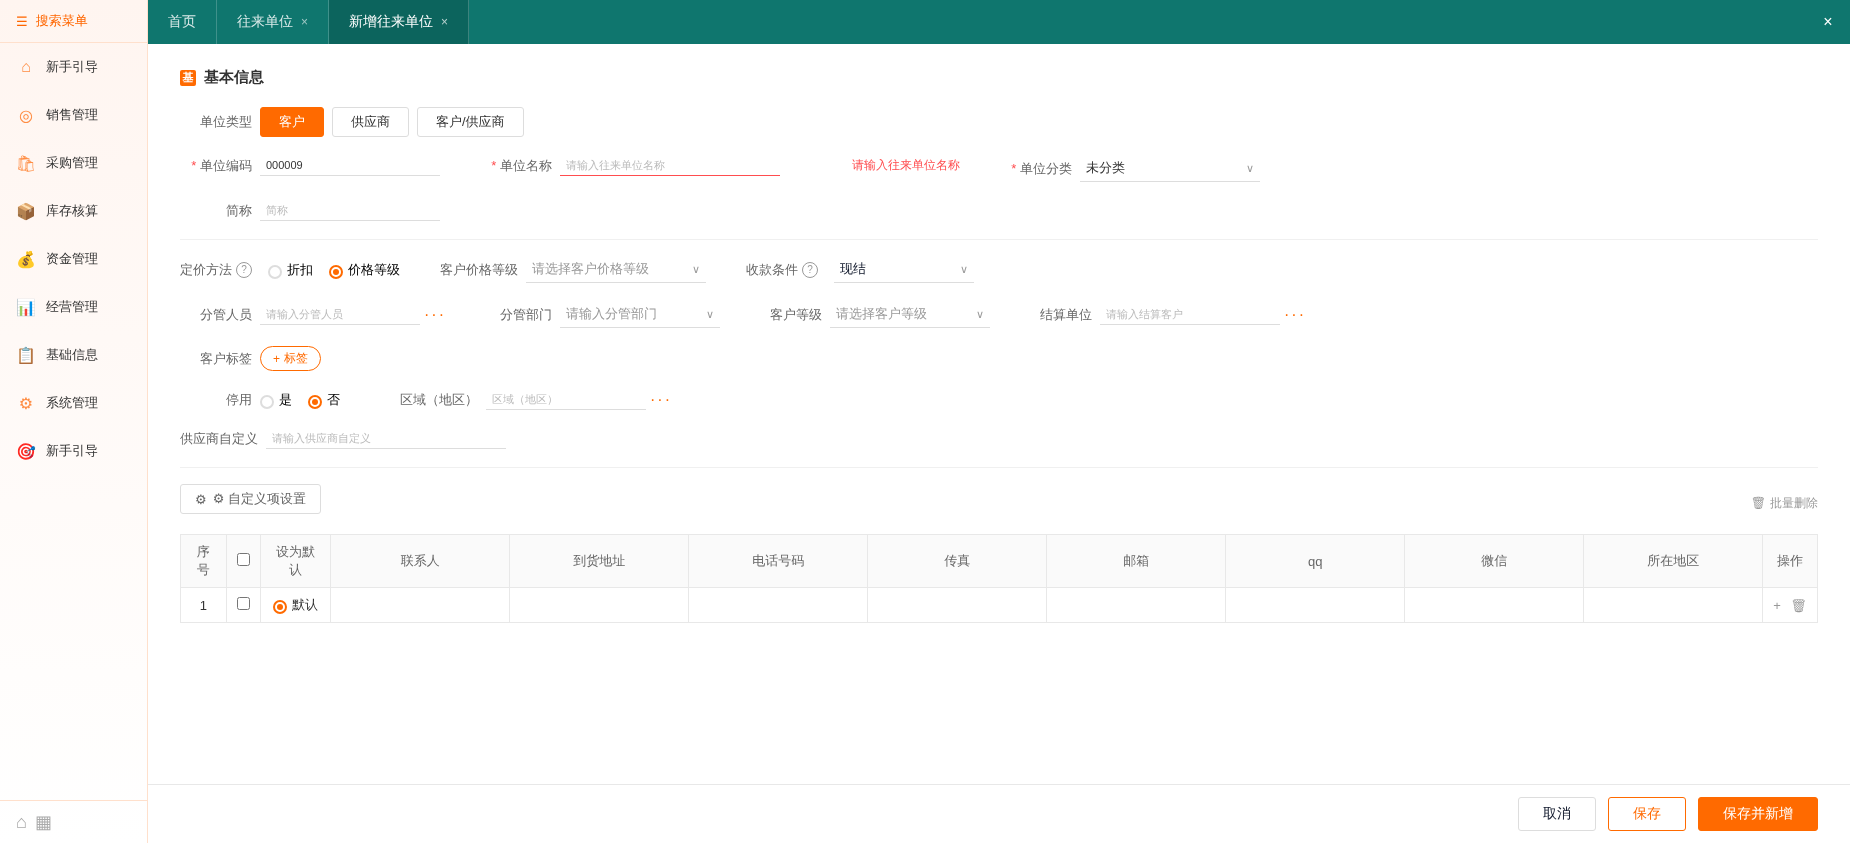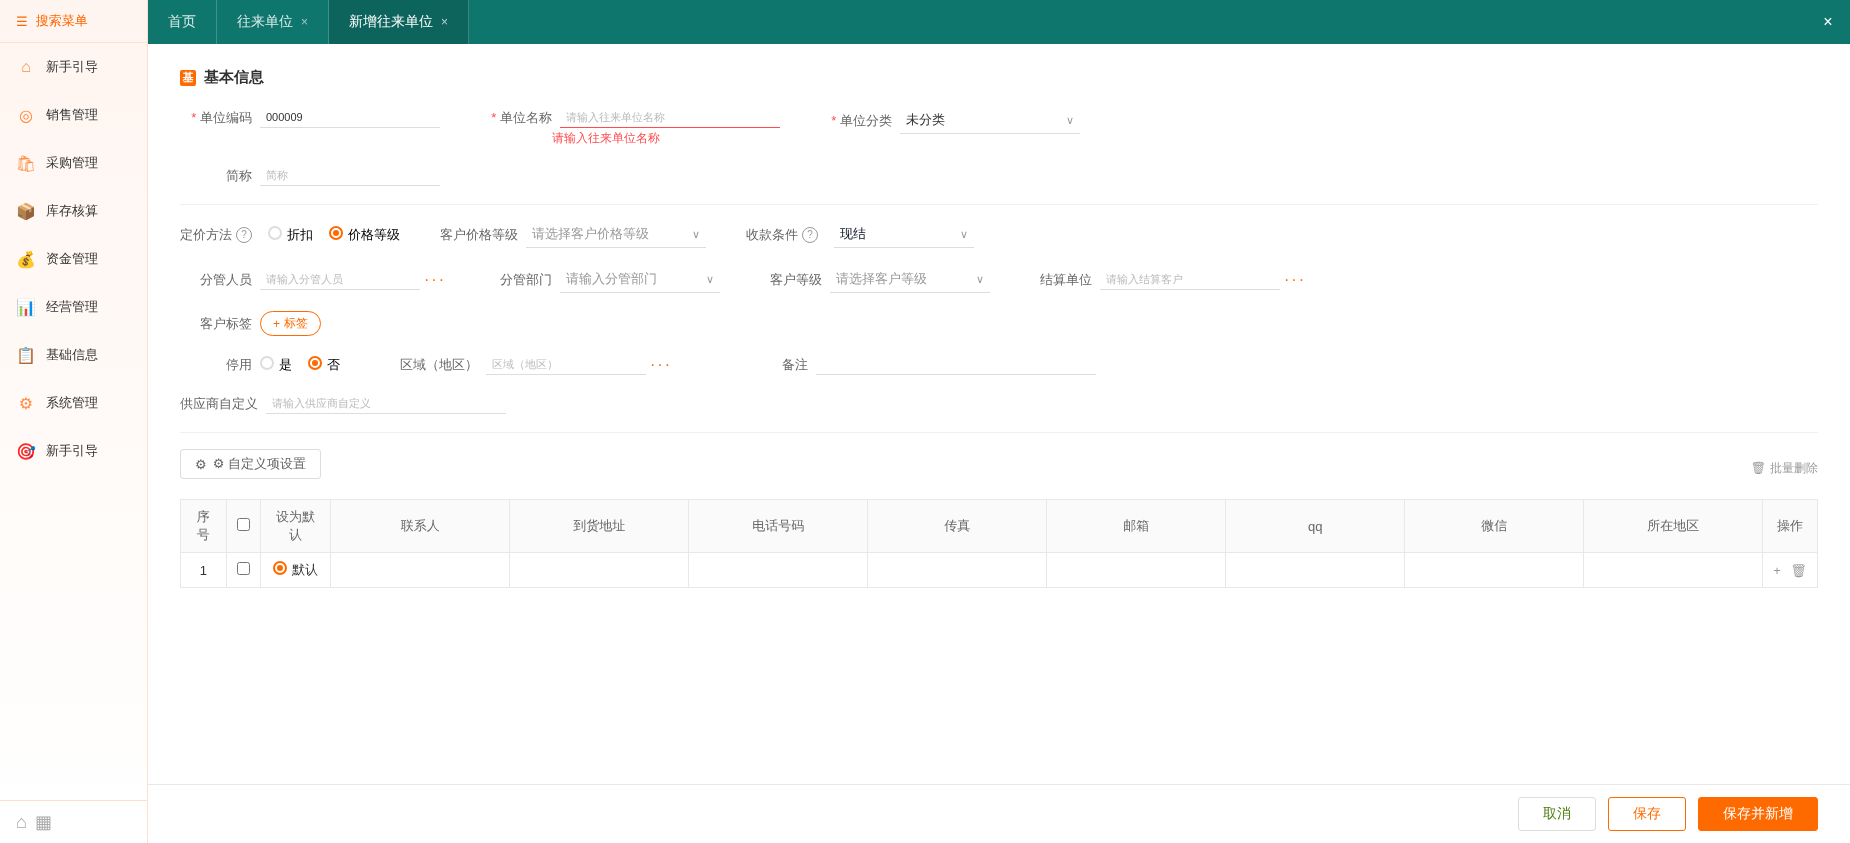--- a/index.html
+++ b/index.html
@@ -169,21 +169,21 @@
     }
     .form-select-text { flex: 1; color: #999; }
     .form-select-arrow { color: #999; font-size: 11px; }
     .error-hint { color: #ff4d4f; font-size: 12px; margin-top: 2px; }
     .field-item {
       display: flex;
       align-items: center;
     }
     .field-item-vert {
       display: flex;
-      flex-direction: column;
+      flex-direction: row;
     }
 
     
     .unit-type-group {
       display: flex;
       gap: 8px;
     }
     .unit-type-btn {
       padding: 5px 18px;
       border: 1px solid #ddd;
@@ -194,21 +194,21 @@
       color: #333;
     }
     .unit-type-btn.active {
       background: #ff6a00;
       border-color: #ff6a00;
       color: #fff;
     }
 
     
     .radio-group { display: flex; align-items: center; gap: 16px; }
-    .radio-item { display: flex; align-items: flex-start; gap: 5px; cursor: pointer; }
+    .radio-item { display: flex; align-items: flex-end; gap: 5px; cursor: pointer; }
     .radio-circle {
       width: 14px; height: 14px;
       border-radius: 50%;
       border: 2px solid #ddd;
       display: flex; align-items: center; justify-content: center;
     }
     .radio-circle.checked {
       border-color: #ff6a00;
     }
     .radio-circle.checked::after {
@@ -318,21 +318,21 @@
     .btn {
       padding: 7px 24px;
       border-radius: 3px;
       cursor: pointer;
       font-size: 14px;
       border: 1px solid transparent;
     }
     .btn-default {
       background: #fff;
       border-color: #ddd;
-      color: #4d7c0f;
+      color: #0f172a;
     }
     .btn-primary {
       background: #fff;
       border-color: #ff6a00;
       color: #ff6a00;
     }
     .btn-orange {
       background: #ff6a00;
       border-color: #ff6a00;
       color: #fff;
@@ -410,20 +410,28 @@
     <div class="tab-window-close">×</div>
   </div>
 
   <div class="content">
 
     <div class="section-title">
       <span class="section-title-icon">基</span>
       <span>基本信息</span>
     </div>
 
+    <div class="form-row">
+      <div class="form-label" style="min-width:80px;">单位类型</div>
+      <div class="unit-type-group">
+        <button class="unit-type-btn active">客户</button>
+        <button class="unit-type-btn">供应商</button>
+        <button class="unit-type-btn">客户/供应商</button>
+      </div>
+    </div>
 
     <div class="form-row" style="align-items:flex-start;">
 
       <div class="field-item" style="margin-right:40px;">
         <div class="form-label required">单位编码</div>
         <input class="form-control" type="text" value="000009" style="width: 180px;">
       </div>
 
       <div class="field-item-vert" style="margin-right:40px;">
         <div class="field-item">
@@ -542,24 +550,20 @@
           </div>
         </div>
       </div>
 
       <div class="field-item" style="margin-right:60px;">
         <div class="form-label">区域（地区）</div>
         <input class="form-control" type="text" placeholder="区域（地区）" style="width: 160px;">
         <span class="dots-btn">···</span>
       </div>
 
-      <div class="field-item">
-        <div class="form-label">备注</div>
-        <input class="form-control" type="text" style="width: 280px;">
-      </div>
     </div>
 
     <div class="form-row">
       <div class="form-label">供应商自定义</div>
       <input class="form-control" type="text" placeholder="请输入供应商自定义" style="width: 240px;">
     </div>
 
     <hr class="form-divider">
 
     <div style="display:flex;justify-content:space-between;align-items:center;margin-bottom:8px;">

